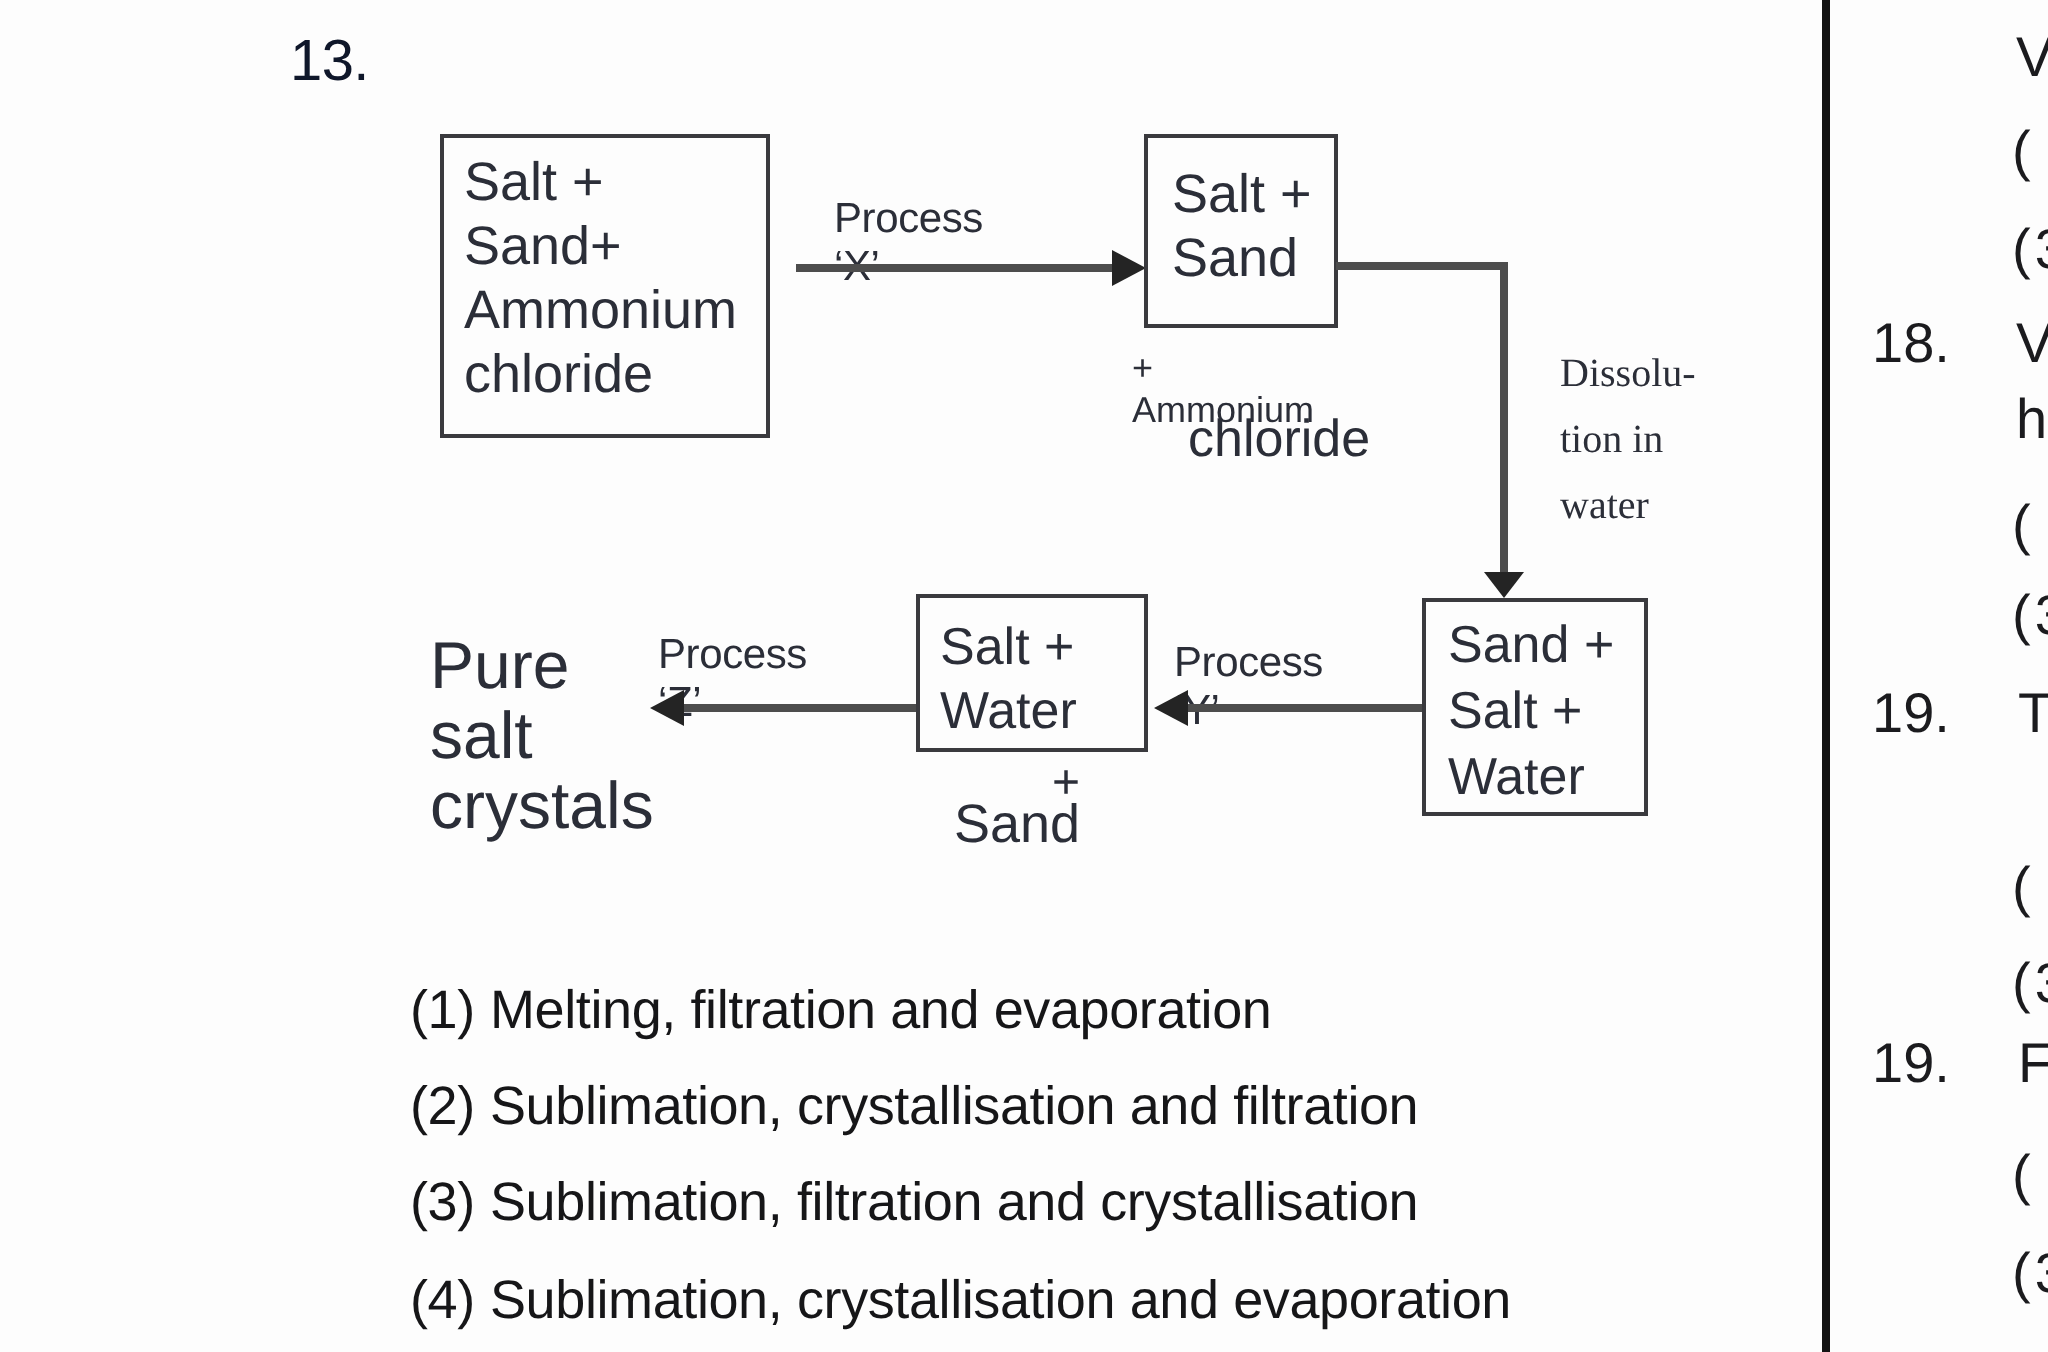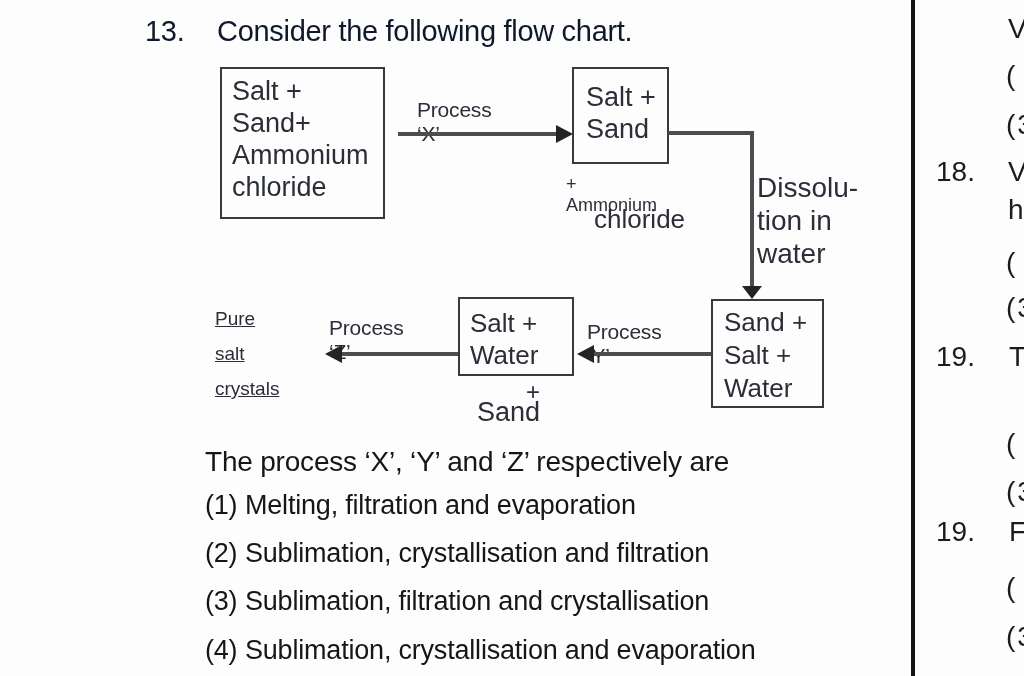--- a/index.html
+++ b/index.html
@@ -36,21 +36,20 @@
   .divider { position:absolute; background:#141414; }
   .frag { position:absolute; font-size:28px; line-height:1; color:#1b1b1e; letter-spacing:2px; white-space:nowrap; }
   .rc-num { position:absolute; font-size:28px; line-height:1; color:#1b1b1e; }
 </style>
 </head>
 <body>
 
 <div class="page">
 
   <span class="abs qhead" style="left:145px; top:15px;">13.</span>
-  <span class="abs qhead" style="left:217px; top:15px;">Consider the following flow chart.</span>
 
   <div class="abs">
 
     <div class="box pre" style="left:220px; top:67px; width:165px; height:152px; padding:6px 0 0 10px; font-size:27px; line-height:32px;">Salt +
 Sand+
 Ammonium
 chloride</div>
 
     <span class="abs plabel" style="left:417px; top:98px;">Process ‘X’</span>
     <div class="hline" style="left:398px; top:132px; width:160px;"></div>
@@ -58,21 +57,21 @@
 
     <div class="box pre" style="left:572px; top:67px; width:97px; height:97px; padding:12px 0 0 12px; font-size:27px; line-height:32px;">Salt +
 Sand</div>
 
     <span class="abs fc" style="left:566px; top:174px; font-size:18px;">+ Ammonium</span>
     <span class="abs fc" style="left:594px; top:204px; font-size:26px;">chloride</span>
 
     <div class="hline" style="left:668px; top:131px; width:86px;"></div>
     <div class="vline" style="left:750px; top:131px; height:156px;"></div>
     <div class="head-down" style="left:742px; top:286px;"></div>
-    <div class="abs fc pre" style="left:757px; top:171px; font-size:28px; line-height:33px;">Dissolu-
+    <div class="abs fc pre" style="left:780px; top:171px; font-size:20px; line-height:33px;font-family:Liberation Serif, serif;">Dissolu-
 tion in
 water</div>
 
     <div class="box pre" style="left:711px; top:299px; width:113px; height:109px; padding:5px 0 0 11px; font-size:26px; line-height:33px;">Sand +
 Salt +
 Water</div>
 
     <span class="abs plabel" style="left:587px; top:320px;">Process ‘Y’</span>
     <div class="hline" style="left:592px; top:352px; width:119px;"></div>
     <div class="head-left" style="left:577px; top:345px;"></div>
@@ -80,26 +79,25 @@
     <div class="box pre" style="left:458px; top:297px; width:116px; height:79px; padding:8px 0 0 10px; font-size:26px; line-height:32px;">Salt +
 Water</div>
 
     <span class="abs fc" style="left:526px; top:378px; font-size:24px;">+</span>
     <span class="abs fc" style="left:477px; top:397px; font-size:27px;">Sand</span>
 
     <span class="abs plabel" style="left:329px; top:316px;">Process ‘Z’</span>
     <div class="hline" style="left:340px; top:352px; width:118px;"></div>
     <div class="head-left" style="left:325px; top:345px;"></div>
 
-    <div class="abs fc pre" style="left:215px; top:301px; font-size:19px; line-height:35px;text-decoration:underline;">Pure
+    <div class="abs fc pre" style="left:215px; top:315px; font-size:33px; line-height:35px;">Pure
 salt
 crystals</div>
   </div>
 
-  <span class="abs body-text" style="left:205px; top:446px; font-size:28px;">The process ‘X’, ‘Y’ and ‘Z’ respectively are</span>
 
   <div class="option" style="left:205px; top:490px;">
     <span class="opt-num">(1)</span>
     <span>Melting, filtration and evaporation</span>
   </div>
   <div class="option" style="left:205px; top:538px;">
     <span class="opt-num">(2)</span>
     <span>Sublimation, crystallisation and filtration</span>
   </div>
   <div class="option" style="left:205px; top:586px;">

